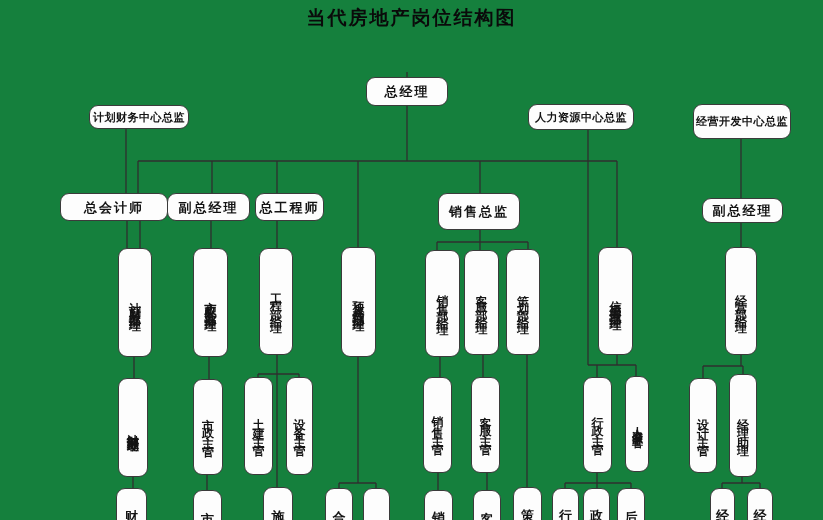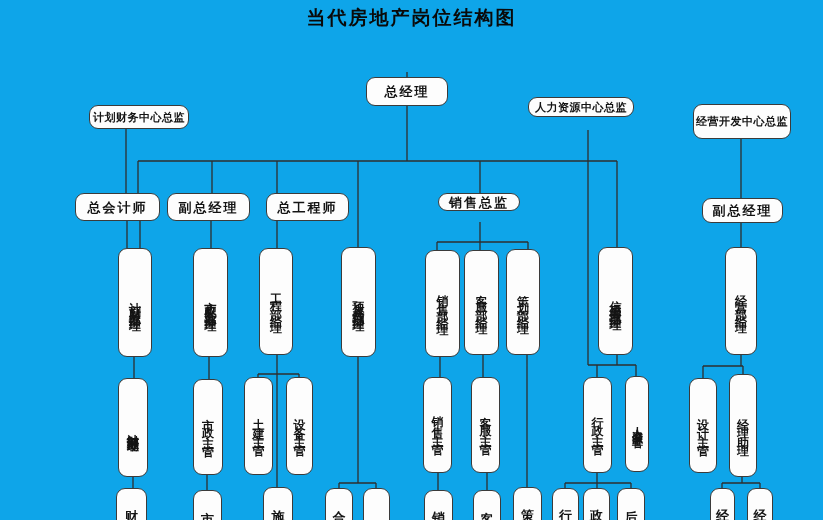--- a/index.html
+++ b/index.html
@@ -1,18 +1,18 @@
 <!DOCTYPE html>
 <html><head>
 <meta charset="utf-8">
 <style>
   html,body{margin:0;padding:0;background:#ffffff;}
   #stage{
     position:relative;width:823px;height:520px;overflow:hidden;
-    background:#0ea5e9;font-family:"DejaVu Sans",sans-serif;
+    background:#15803d;font-family:"DejaVu Sans",sans-serif;
   }
   #title{
     position:absolute;left:0;top:5px;width:100%;text-align:center;
     font-size:19px;font-weight:bold;letter-spacing:2px;color:#0a0a0a;
   }
   svg.wires{position:absolute;left:0;top:0;}
   .box{
     position:absolute;box-sizing:border-box;
     display:flex;align-items:center;justify-content:center;
     background:#fdfdfd;border:1.5px solid #3b3b3b;border-radius:9px;
@@ -91,27 +91,27 @@
       M743 366 V374
       M742 477 V483
       M722 483 H760
       M722 483 V488
       M760 483 V488"></path>
   </svg>
 
   <div class="box h sm" style="left:89px;top:105px;width:100px;height:24px">计划财务中心总监</div>
 
   <div class="box h lg" style="left:366px;top:77px;width:82px;height:29px">总经理</div>
-  <div class="box h sm" style="left:528px;top:97px;width:106px;height:20px">人力资源中心总监</div>
+  <div class="box h sm" style="left:528px;top:104px;width:106px;height:26px">人力资源中心总监</div>
   <div class="box h sm" style="left:693px;top:104px;width:98px;height:35px">经营开发中心总监</div>
 
-  <div class="box h lg" style="left:75px;top:193px;width:85px;height:28px">总会计师</div>
+  <div class="box h lg" style="left:60px;top:193px;width:108px;height:28px">总会计师</div>
   <div class="box h lg" style="left:167px;top:193px;width:83px;height:28px">副总经理</div>
-  <div class="box h lg" style="left:266px;top:193px;width:83px;height:28px">总工程师</div>
-  <div class="box h lg" style="left:438px;top:193px;width:82px;height:18px">销售总监</div>
+  <div class="box h lg" style="left:255px;top:193px;width:69px;height:28px">总工程师</div>
+  <div class="box h lg" style="left:438px;top:193px;width:82px;height:37px">销售总监</div>
   <div class="box h lg" style="left:702px;top:198px;width:81px;height:25px">副总经理</div>
 
   <div class="box v v7" style="left:118px;top:248px;width:34px;height:109px">计划财务部经理</div>
   <div class="box v v7" style="left:193px;top:248px;width:35px;height:109px">市政配套部经理</div>
   <div class="box v v5" style="left:259px;top:248px;width:34px;height:107px">工程部经理</div>
   <div class="box v v7" style="left:341px;top:247px;width:35px;height:110px">预算合约部经理</div>
   <div class="box v v5" style="left:425px;top:250px;width:35px;height:107px">销售部经理</div>
   <div class="box v v5" style="left:464px;top:250px;width:35px;height:105px">客服部经理</div>
   <div class="box v v5" style="left:506px;top:249px;width:34px;height:106px">策划部经理</div>
   <div class="box v v7" style="left:598px;top:247px;width:35px;height:108px">信息管理部经理</div>

